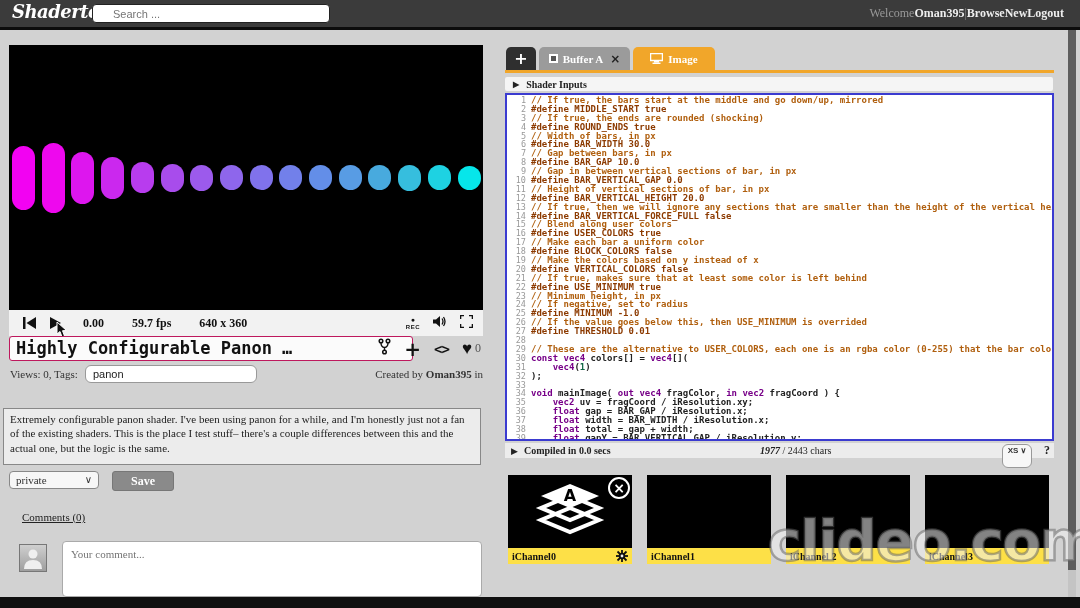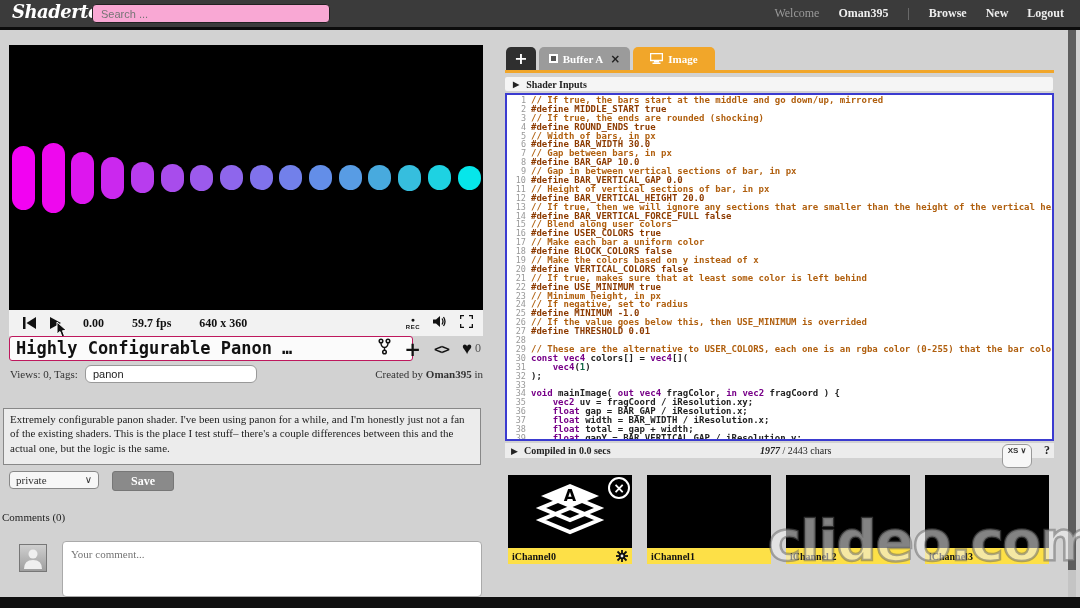--- a/index.html
+++ b/index.html
@@ -5,22 +5,22 @@
   * { margin:0; padding:0; box-sizing:border-box; }
   html,body { background:#888; }
   #screen {
     position:relative; width:1080px; height:608px; overflow:hidden;
     background:#d2d2d2; font-family:"Liberation Serif", serif;
   }
   
   #topbar { position:absolute; left:0; top:0; width:1080px; height:27px; background:#3b3b3b; }
   #logo { position:absolute; left:12px; top:1px; color:#fff; font:italic bold 18px "DejaVu Serif", serif; letter-spacing:-0.5px; }
   #search { position:absolute; left:92px; top:4px; width:238px; height:19px; border-radius:4px;
-    border:1px solid #222; background:#f9a8d4; padding:0 8px; font:11px "Liberation Sans", sans-serif; color:#333; }
-  #nav { position:absolute; right:16px; top:0; height:27px; display:flex; align-items:center; gap:19px;
+    border:1px solid #222; background:#ffffff; padding:0 20px; font:11px "Liberation Sans", sans-serif; color:#333; }
+  #nav { position:absolute; right:16px; top:0; height:27px; display:flex; align-items:center; 
     font:bold 12px "Liberation Serif", serif; color:#eee; }
   #nav .dim { color:#9a9a9a; font-weight:normal; }
   #nav .sep { color:#888; font-weight:normal; }
   #topdiv { position:absolute; left:0; top:27px; width:1080px; height:3px; background:#0c0c0c; }
 
   
   #canvas { position:absolute; left:9px; top:45px; width:474px; height:265px; background:#000; overflow:hidden; }
   .bar { position:absolute; width:23px; border-radius:12px; }
   #controls { position:absolute; left:9px; top:310px; width:474px; height:26px; background:#f2f2f2; display:flex; align-items:center; }
   .ctl { margin-left:14px; display:flex; align-items:center; }
@@ -51,21 +51,21 @@
   #desc { position:absolute; left:3px; top:408px; width:478px; height:57px; background:#ececec; border:1px solid #888;
     padding:3px 6px; font:11px "Liberation Serif", serif; color:#222; line-height:1.3; }
 
   #vis-row { position:absolute; left:9px; top:471px; }
   #vis-select { position:absolute; left:0; top:0; width:90px; height:18px; border:1px solid #888; border-radius:4px;
     background:#f7f7f7; font:11px "Liberation Serif", serif; color:#333; padding:2px 6px; }
   #vis-select .chev { position:absolute; right:6px; top:2px; font-size:10px; color:#333; }
   #save-btn { position:absolute; left:103px; top:0; width:62px; height:20px; background:#8a8a8a; border:1px solid #777;
     border-radius:3px; color:#fff; font:bold 12px "Liberation Serif", serif; text-align:center; line-height:18px; }
 
-  #comments-h { position:absolute; left:2px; top:511px; font:11px "Liberation Serif", serif; color:#222; }
+  #comments-h { position:absolute; left:22px; top:511px; font:11px "Liberation Serif", serif; color:#222;text-decoration:underline; }
   #avatar { position:absolute; left:19px; top:544px; width:28px; height:28px; border:1px solid #777;
     background:linear-gradient(#cfcfcf,#9e9e9e); }
   #comment-box { position:absolute; left:62px; top:541px; width:420px; height:56px; background:#fff; border:1px solid #aaa;
     border-radius:4px; padding:6px 8px; font:11px "Liberation Serif", serif; color:#999; resize:none; }
 
   
   .tab { position:absolute; top:47px; height:23px; border-radius:5px 5px 0 0; display:flex; align-items:center;
     justify-content:center; gap:5px; color:#fff; font:bold 11px "Liberation Serif", serif; }
   #tab-plus { left:506px; width:30px; background:#2f2f2f; font:bold 16px "DejaVu Sans", sans-serif; }
   #tab-buffer { left:539px; width:91px; background:#9b9b9b; }

